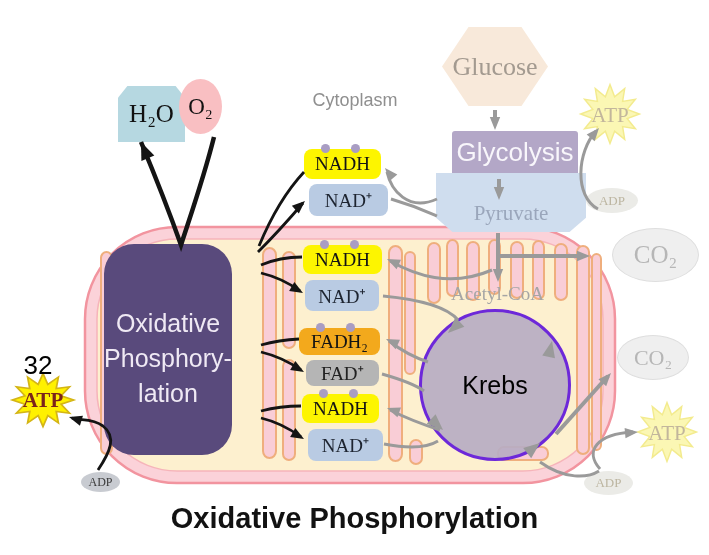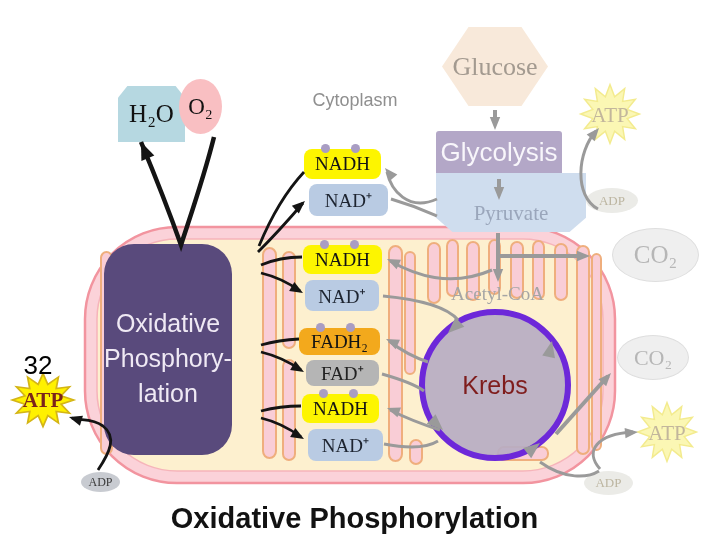--- a/index.html
+++ b/index.html
@@ -32,22 +32,22 @@
            font-size:25px;color:#111;}
   #o2-ellipse{background:#f9bfc2;font-size:23px;color:#111;}
   #glucose-hex{background:#f8e9da;clip-path:polygon(25% 0,75% 0,100% 50%,75% 100%,25% 100%,0 50%);
            font-size:26px;color:#a39a90;}
   #glyco-header{background:#b3a7c7;color:#f8f6fb;font-size:26px;border-radius:3px 3px 0 0;}
   #pyruvate-box{background:#cfddee;clip-path:polygon(0 0,100% 0,100% 76%,89% 100%,11% 100%,0 76%);}
   #pyruvate-label{position:absolute;left:0;right:0;bottom:6px;text-align:center;
            font-size:21px;color:#9aa6bb;}
   #oxphos-box{background:#594a7c;border-radius:30px;color:#efe9f4;font-size:25px;
            line-height:35px;padding-top:62px;text-align:center;}
-  #krebs-circle{border-radius:50%;border:6px solid #6d28d9;background:rgba(183,173,195,.92);
-           color:#7f1d1d;font-size:25px;line-height:34px;}
+  #krebs-circle{border-radius:50%;border:3px solid #6d28d9;background:rgba(183,173,195,.92);
+           color:#000000;font-size:25px;line-height:34px;}
   #acetyl-label{font-size:19px;color:#a5a5a5;}
   #cytoplasm-label{font-size:18px;color:#8f8f8f;}
   .atp-label{font-size:21px;}
   .atp-faded{color:#c2b69c;}
   .atp-strong{color:#7b241c;font-weight:bold;}
   #atp-count{font-size:26px;color:#000;}
   #diagram-title{left:0;right:0;top:502px;text-align:center;font-size:29px;font-weight:700;color:#121212;}
 </style>
 </head>
 <body>
@@ -90,21 +90,21 @@
   </svg>
 
   <div class="abs z2" id="cytoplasm-label" style="left:300px;top:90px;width:110px;text-align:center;">Cytoplasm</div>
 
   <div class="abs z2 center serif" id="h2o-box" style="left:118px;top:86px;width:67px;height:56px;">H₂O</div>
 
   <div class="abs z2 center serif ellipse" id="o2-ellipse" style="left:179px;top:79px;width:43px;height:55px;">O₂</div>
 
   <div class="abs z2 center serif" id="glucose-hex" style="left:442px;top:27px;width:106px;height:79px;">Glucose</div>
 
-  <div class="abs z2 center" id="glyco-header" style="left:436px;top:131px;width:126px;height:42px;">Glycolysis</div>
+  <div class="abs z2 center" id="glyco-header" style="left:452px;top:131px;width:126px;height:42px;">Glycolysis</div>
 
   <div class="abs z2" id="pyruvate-box" style="left:436px;top:173px;width:150px;height:59px;">
     <div class="serif" id="pyruvate-label">Pyruvate</div>
   </div>
 
   <div class="abs z2" id="oxphos-box" style="left:104px;top:244px;width:128px;height:211px;">
     <div>Oxidative</div>
     <div>Phosphory-</div>
     <div>lation</div>
   </div>

